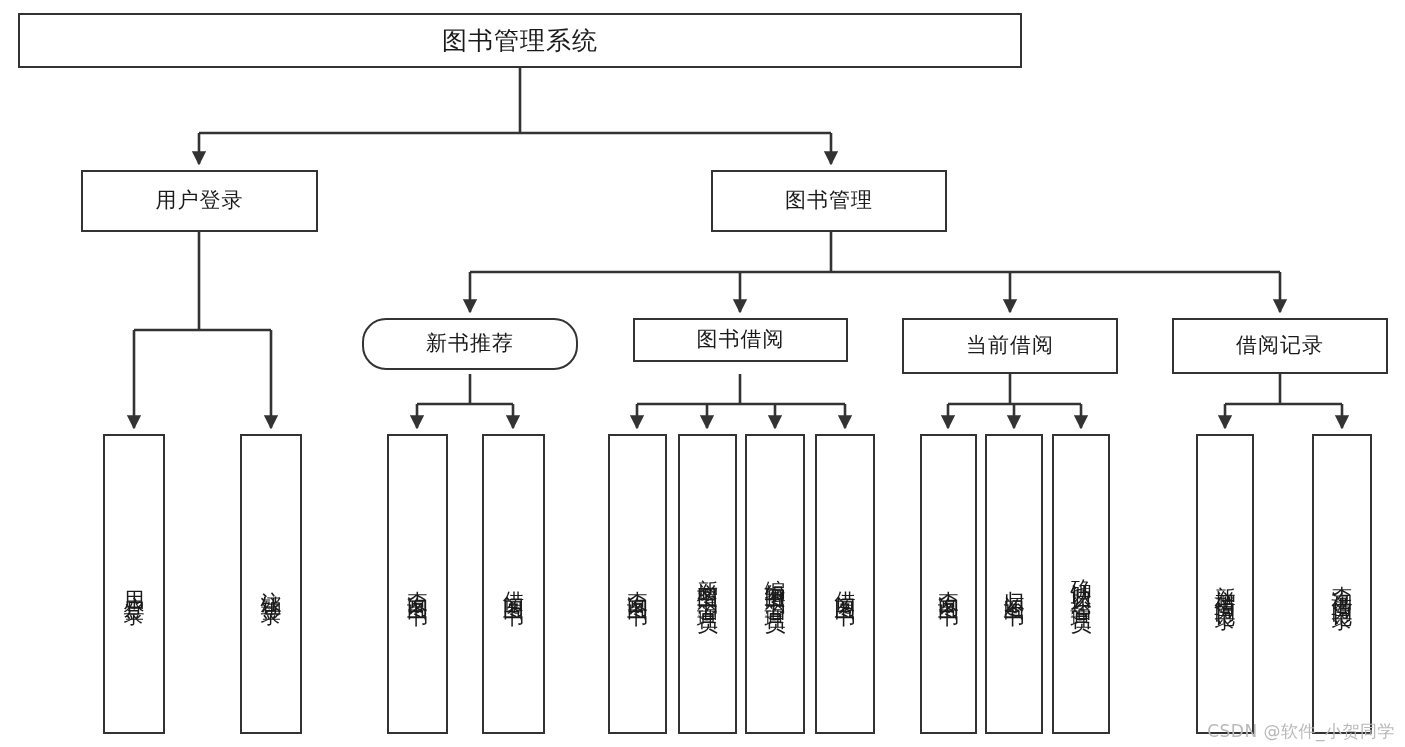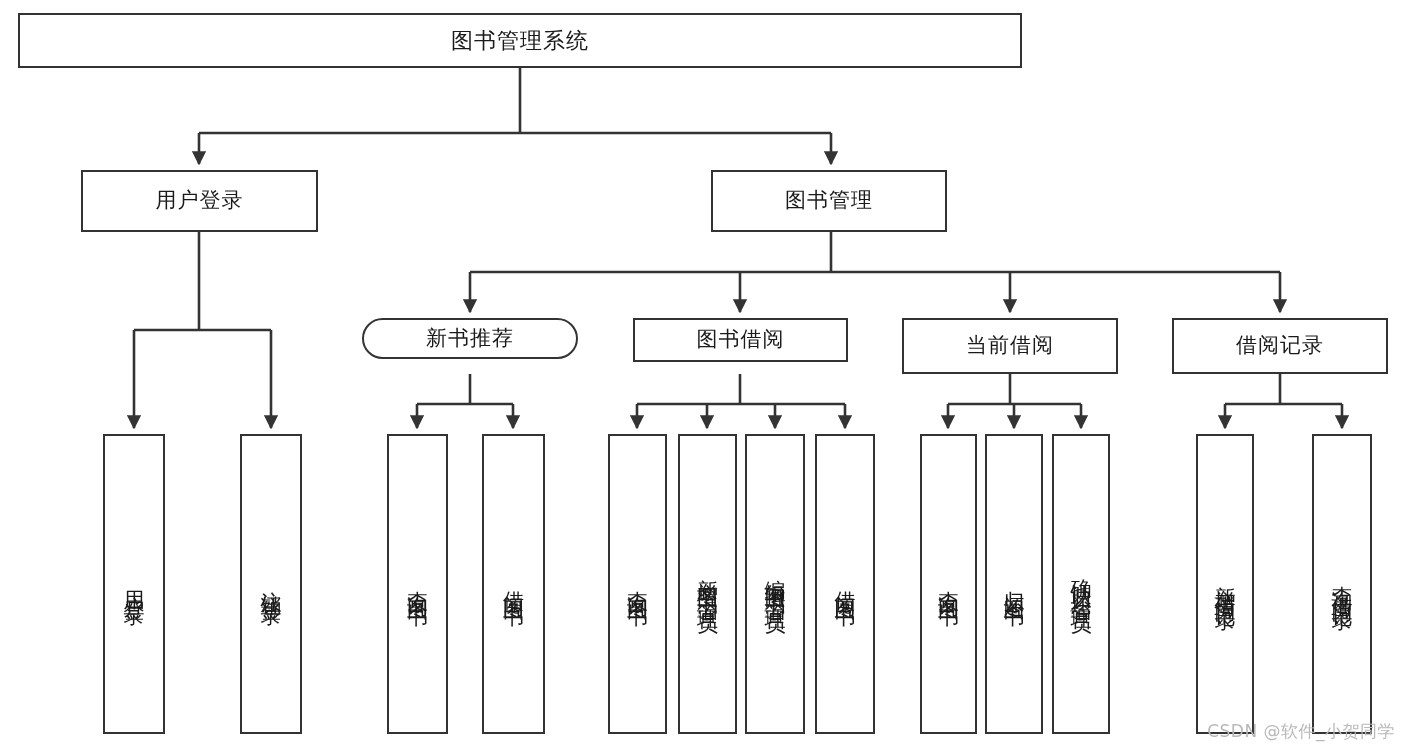--- a/index.html
+++ b/index.html
@@ -17,21 +17,21 @@
     position:absolute;
     box-sizing:border-box;
     background:#ffffff;
     border:2px solid #333333;
     display:flex;
     align-items:center;
     justify-content:center;
     color:#1a1a1a;
   }
   .node-h{font-size:21px;letter-spacing:1px;line-height:1.1;}
-  .node-root{font-size:22px;letter-spacing:1px;}
+  .node-root{font-size:25px;letter-spacing:1px;}
   .node-v{
     writing-mode:vertical-rl;
     text-orientation:upright;
     font-size:21px;
     letter-spacing:5px;
     line-height:1.05;
     padding:6px 0;
     white-space:nowrap;
   }
   .watermark{
@@ -98,21 +98,21 @@
       <path d="M 1225 404 L 1225 428" marker-end="url(#arrow)"></path>
       <path d="M 1342 404 L 1342 428" marker-end="url(#arrow)"></path>
     </g>
   </svg>
 
   <div class="node node-root" style="left:18px;top:13px;width:1004px;height:55px;">图书管理系统</div>
 
   <div class="node node-h" style="left:81px;top:170px;width:237px;height:62px;">用户登录</div>
   <div class="node node-h" style="left:711px;top:170px;width:236px;height:62px;">图书管理</div>
 
-  <div class="node node-h" style="left:362px;top:318px;width:216px;height:41px;border-radius:24px;">新书推荐</div>
+  <div class="node node-h" style="left:362px;top:318px;width:216px;height:52px;border-radius:24px;">新书推荐</div>
   <div class="node node-h" style="left:633px;top:318px;width:215px;height:44px;">图书借阅</div>
   <div class="node node-h" style="left:1172px;top:318px;width:216px;height:56px;">借阅记录</div>
   <div class="node node-h" style="left:902px;top:318px;width:216px;height:56px;">当前借阅</div>
 
   <div class="node node-v" style="left:103px;top:434px;width:62px;height:300px;">用户登录</div>
   <div class="node node-v" style="left:240px;top:434px;width:62px;height:300px;">注销登录</div>
 
   <div class="node node-v" style="left:387px;top:434px;width:61px;height:300px;">查询图书</div>
   <div class="node node-v" style="left:482px;top:434px;width:63px;height:300px;">借阅图书</div>
 

